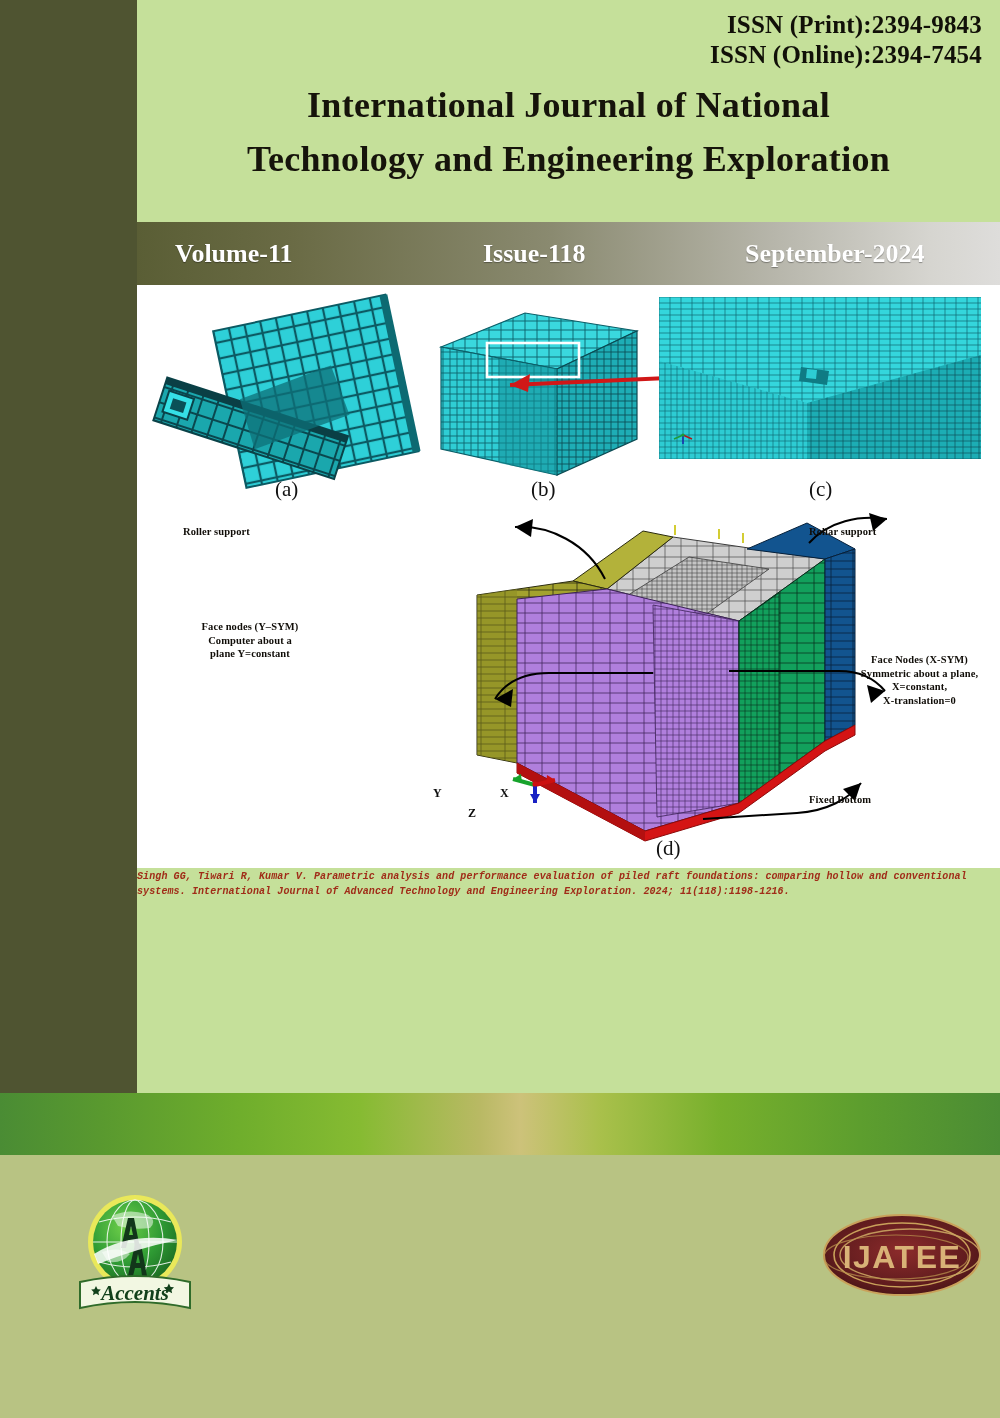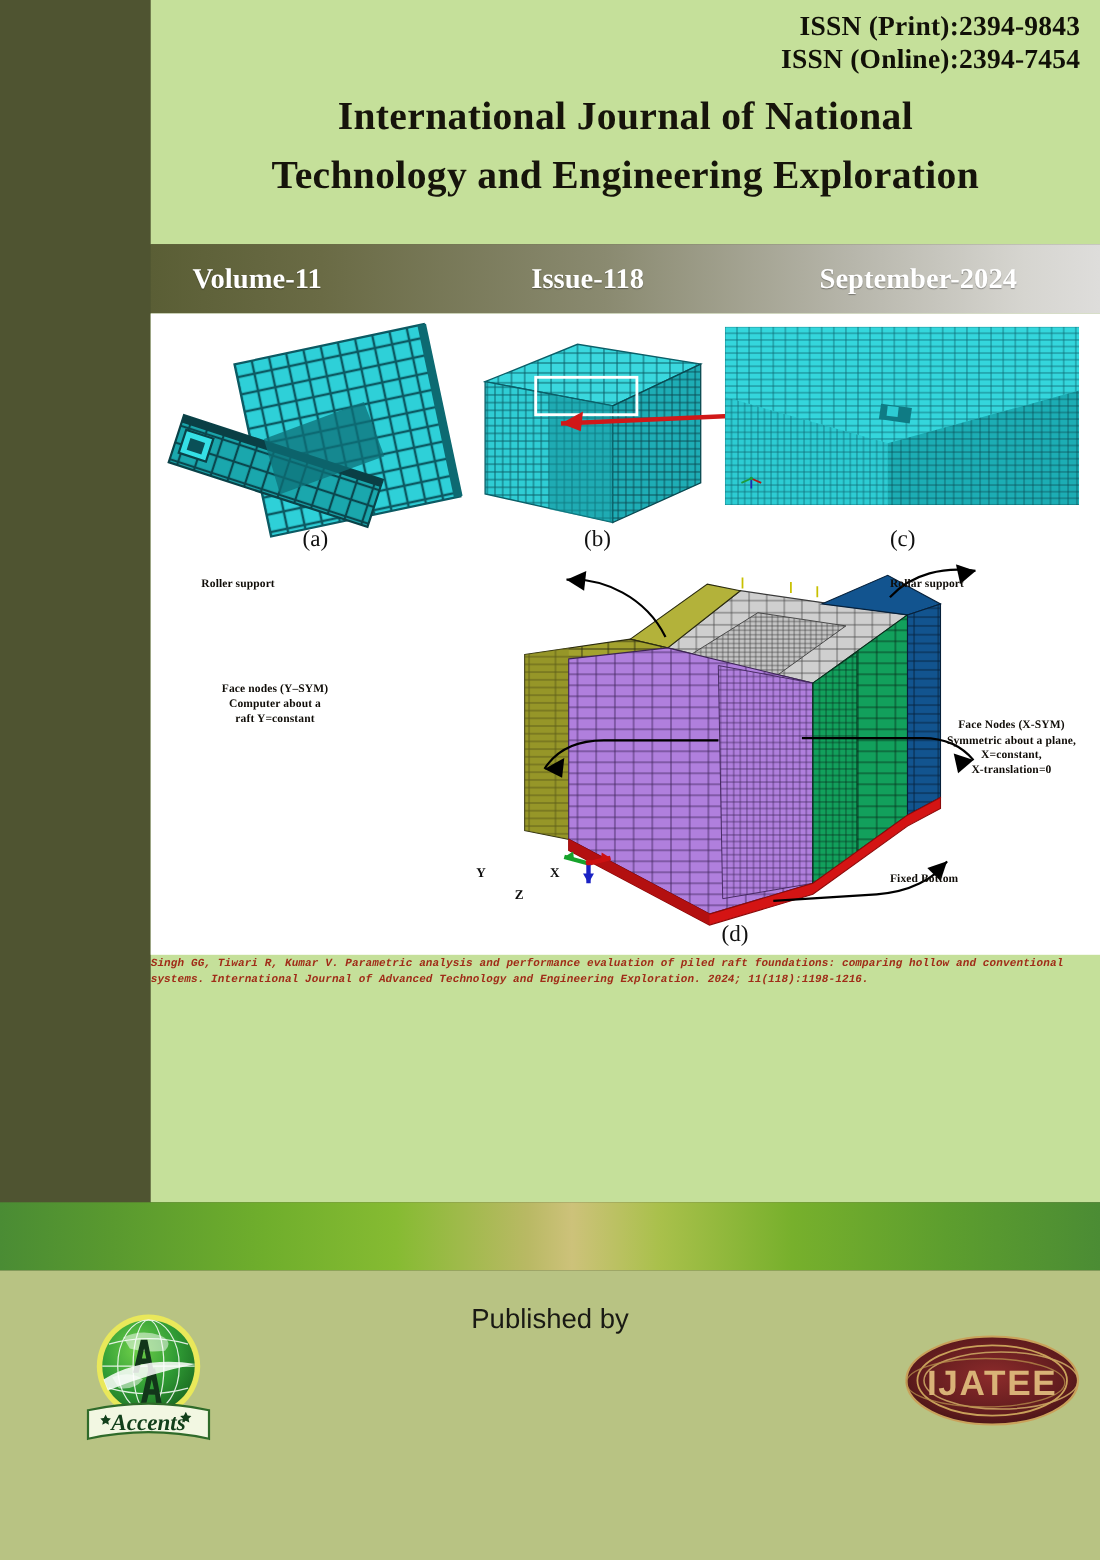--- a/index.html
+++ b/index.html
@@ -349,21 +349,21 @@
         <span>Roller support</span>
       </div>
 
       <div class="annot" style="left:672px;top:240px;width:150px;">
         <span>Rollar support</span>
       </div>
 
       <div class="annot ctr" style="left:18px;top:335px;width:190px;">
         <div>Face nodes (Y–SYM)</div>
         <div>Computer about a</div>
-        <div>raft Y=constant</div>
+        <div>plane Y=constant</div>
       </div>
 
       <div class="annot ctr" style="left:690px;top:368px;width:185px;">
         <div>Face Nodes (X-SYM)</div>
         <div>Symmetric about a plane,</div>
         <div>X=constant,</div>
         <div>X-translation=0</div>
       </div>
 
       <div class="annot" style="left:672px;top:508px;width:140px;">
@@ -376,21 +376,20 @@
 
       <div class="sublabel" style="left:519px;top:551px;">(d)</div>
     </div>
   </div>
 
   <div class="citation">Singh GG, Tiwari R, Kumar V. Parametric analysis and performance evaluation of piled raft foundations: comparing hollow and conventional systems. International Journal of Advanced Technology and Engineering Exploration. 2024; 11(118):1198-1216.</div>
 
   <div class="greenband"></div>
 
   <div class="footer">
-    <div class="published-by">Published by</div>
   </div>
 
   <svg class="accents-logo" viewBox="0 0 126 126">
     <defs>
       <radialGradient id="globeG" cx="38%" cy="32%" r="72%">
         <stop offset="0%" stop-color="#6fd04a"></stop>
         <stop offset="60%" stop-color="#2f9b34"></stop>
         <stop offset="100%" stop-color="#1d6f24"></stop>
       </radialGradient>
     </defs>

